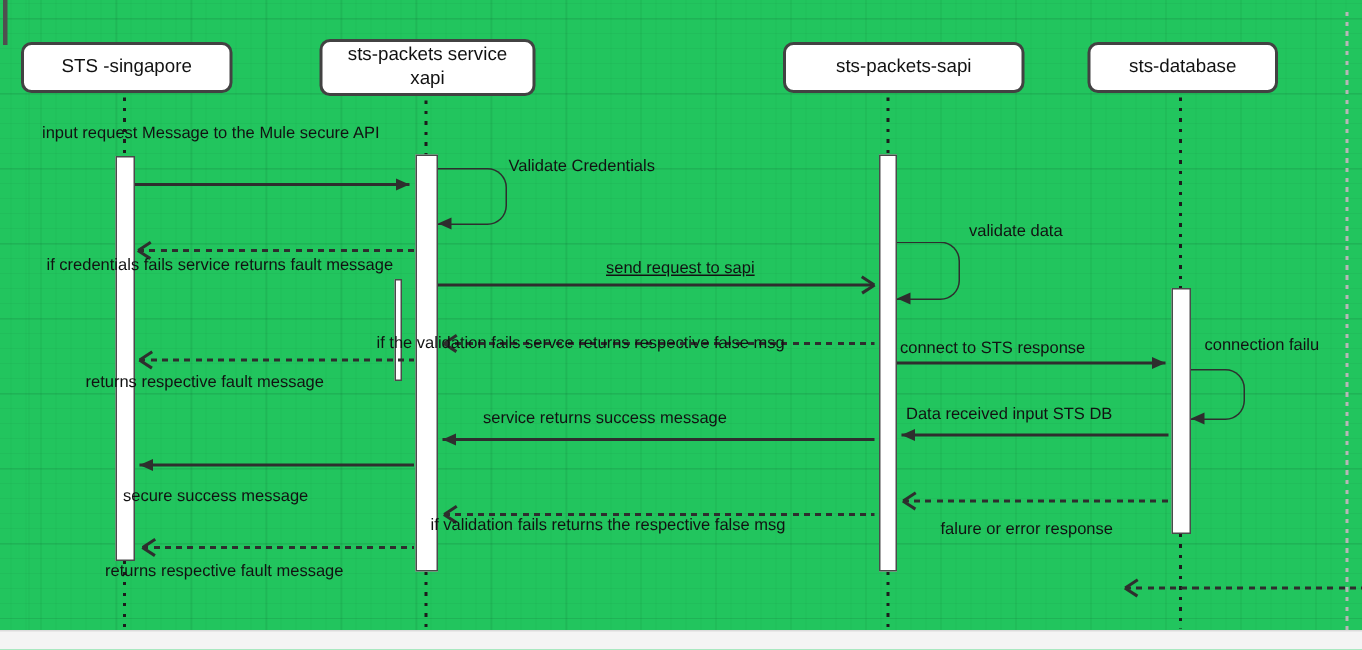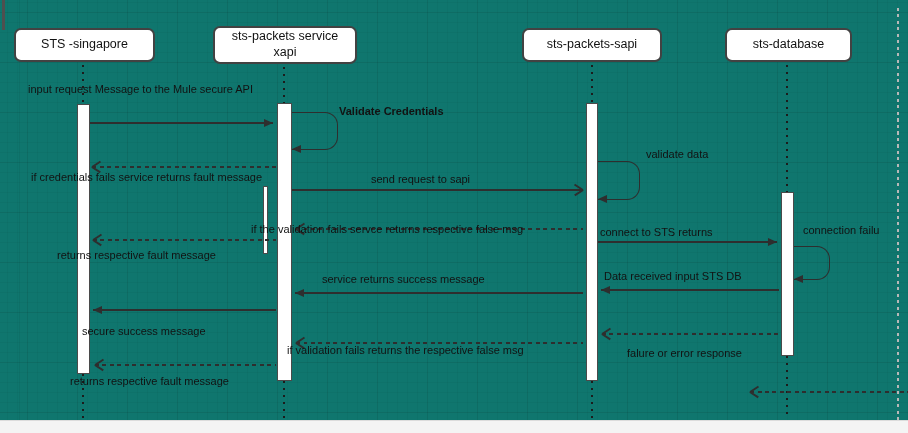--- a/index.html
+++ b/index.html
@@ -1,19 +1,19 @@
 <!DOCTYPE html>
 <html><head>
 <meta charset="utf-8">
 <style>
   :root { --line:#2e2e2e; }
   html,body { margin:0; padding:0; background:#fff; }
   #canvas {
     position:relative; width:908px; height:433px; overflow:hidden;
-    background:#0f766e; font-family:"Liberation Sans", sans-serif;
+    background:#22c55e; font-family:"Liberation Sans", sans-serif;
   }
   .grid {
     position:absolute; left:0; top:0; width:908px; height:420px;
     background-image:
       repeating-linear-gradient(to right,  rgba(0,0,0,0.035) 0 1px, transparent 1px 10px),
       repeating-linear-gradient(to bottom, rgba(0,0,0,0.035) 0 1px, transparent 1px 10px),
       repeating-linear-gradient(to right,  rgba(0,0,0,0.055) 0 1px, transparent 1px 50px),
       repeating-linear-gradient(to bottom, rgba(0,0,0,0.055) 0 1px, transparent 1px 50px);
     background-position: 7px 2px, 7px 2px, 27px 12px, 27px 12px;
   }
@@ -92,21 +92,21 @@
     </div>
   <div id="layer-shapes">
       <div class="participant" style="left: 14px; top: 28px; width: 141px; height: 34px; position: absolute;">
         <span>STS -singapore</span>
       </div>
       <div class="activation" style="left: 76.5px; top: 104px; width: 13px; height: 270px; position: absolute;"></div>
       <div class="participant" style="left: 213px; top: 26px; width: 144px; height: 38px; position: absolute;">
         <span>sts-packets service xapi</span>
       </div>
       <div class="activation" style="left: 276.5px; top: 103px; width: 15px; height: 278px; position: absolute;"></div>
-      <div class="participant" style="left: 522px; top: 28px; width: 140px; height: 34px; position: absolute;">
+      <div class="participant" style="left: 522px; top: 28px; width: 161px; height: 34px; position: absolute;">
         <span>sts-packets-sapi</span>
       </div>
       <div class="activation" style="left: 586px; top: 103px; width: 12px; height: 278px; position: absolute;"></div>
       <div class="participant" style="left: 725px; top: 28px; width: 127px; height: 34px; position: absolute;">
         <span>sts-database</span>
       </div>
       <div class="activation" style="left: 780.5px; top: 192px; width: 13px; height: 164px; position: absolute;"></div>
       <div class="activation" style="left: 263px; top: 186px; width: 5px; height: 68px; position: absolute;"></div>
     </div>
   <div id="layer-messages">
@@ -138,26 +138,26 @@
       <div class="head-filled-left" style="left: 93px; top: 305.5px; position: absolute;"></div>
       <div class="msg-line dashed" style="left: 602px; top: 333.2px; width: 178px; position: absolute;"></div>
       <div class="head-open-left" style="left: 601.5px; top: 327px; position: absolute;"></div>
       <div class="msg-line dashed" style="left: 95px; top: 364.2px; width: 181px; position: absolute;"></div>
       <div class="head-open-left" style="left: 94.5px; top: 358px; position: absolute;"></div>
       <div class="msg-line dashed" style="left: 750px; top: 391.2px; width: 158px; position: absolute;"></div>
       <div class="head-open-left" style="left: 749.5px; top: 385px; position: absolute;"></div>
     </div>
   <div id="layer-labels">
       <div class="msg-label" style="left: 28px; top: 83px; position: absolute;">input request Message to the Mule secure API</div>
-      <div class="msg-label" style="left: 339px; top: 105px; position: absolute; font-weight: bold;">Validate Credentials</div>
+      <div class="msg-label" style="left: 339px; top: 105px; position: absolute;">Validate Credentials</div>
       <div class="msg-label" style="left: 31px; top: 171px; position: absolute;">if credentials fails service returns fault message</div>
-      <div class="msg-label" style="left: 371px; top: 173px; position: absolute;">send request to sapi</div>
+      <div class="msg-label" style="left: 404px; top: 173px; position: absolute; text-decoration: underline;">send request to sapi</div>
       <div class="msg-label" style="left: 646px; top: 148px; position: absolute;">validate data</div>
       <div class="msg-label" style="left: 251px; top: 203px; position: absolute; margin-top: 20px;">if the validation fails servce returns respective false msg</div>
-      <div class="msg-label" style="left: 600px; top: 226px; position: absolute;">connect to STS returns</div>
+      <div class="msg-label" style="left: 600px; top: 226px; position: absolute;">connect to STS response</div>
       <div class="msg-label" style="left: 803px; top: 224px; position: absolute;">connection failu</div>
       <div class="msg-label" style="left: 57px; top: 249px; position: absolute;">returns respective fault message</div>
       <div class="msg-label" style="left: 322px; top: 273px; position: absolute;">service returns success message</div>
       <div class="msg-label" style="left: 604px; top: 270px; position: absolute;">Data received input STS DB</div>
       <div class="msg-label" style="left: 287px; top: 312px; position: absolute; margin-top: 32px;">if validation fails returns the respective false msg</div>
       <div class="msg-label" style="left: 82px; top: 325px; position: absolute;">secure success message</div>
       <div class="msg-label" style="left: 627px; top: 347px; position: absolute;">falure or error response</div>
       <div class="msg-label" style="left: 70px; top: 375px; position: absolute;">returns respective fault message</div>
     </div>
   <div class="bottom-strip"></div>

